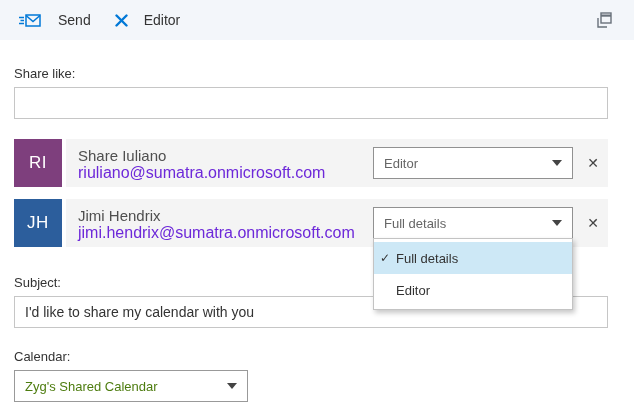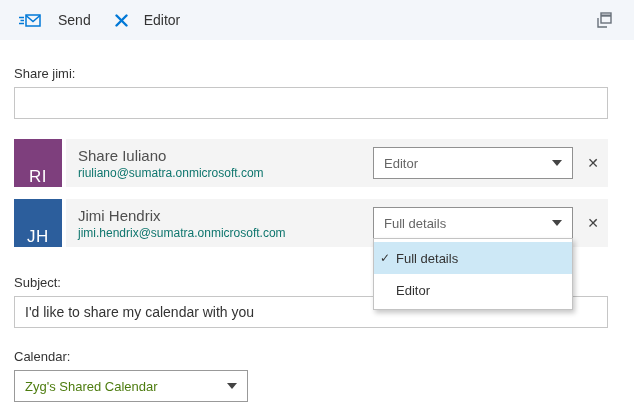--- a/index.html
+++ b/index.html
@@ -57,36 +57,36 @@
     margin-bottom: 12px;
   }
   .avatar {
     width: 48px;
     height: 48px;
     flex: 0 0 48px;
     color: #fff;
     font-size: 17px;
     letter-spacing: 0.5px;
     display: flex;
-    align-items: flex-end;
+    align-items: center;
     justify-content: center;
   }
   .avatar-purple { background: #7e3f7d; }
   .avatar-blue   { background: #2c5e9c; }
   .row-body {
     flex: 1;
     margin-left: 4px;
     background: #f4f4f4;
     display: flex;
     align-items: center;
     padding: 0 3px 0 12px;
   }
   .person-info { line-height: 1; }
   .person-name { font-size: 15px; color: #4f4f4f; line-height: 19px; }
-  .person-email { font-size: 12px; color: #0f766e; line-height: 16px; }
+  .person-email { font-size: 16px; color: #6d28d9; line-height: 16px; }
   .perm-wrap { margin-left: auto; position: relative; }
   .perm-dropdown {
     width: 200px;
     height: 32px;
     background: #fff;
     border: 1px solid #919191;
     display: flex;
     align-items: center;
     padding: 0 10px;
     font-size: 13px;
@@ -187,21 +187,21 @@
         <polyline points="4,8 4,17 13,17"></polyline>
         <rect x="7" y="3" width="10" height="10"></rect>
         <line x1="7" y1="5.6" x2="17" y2="5.6" stroke-width="2.2"></line>
       </svg>
     </span>
   </div>
 </div>
 
 <div class="main">
 
-  <div class="field-label">Share jimi:</div>
+  <div class="field-label">Share like:</div>
   <input class="text-input" type="text" value="" style="">
 
   <div class="rows">
 
     <div class="recipient-row">
       <div class="avatar avatar-purple">
         <span>RI</span>
       </div>
       <div class="row-body">
         <div class="person-info">

